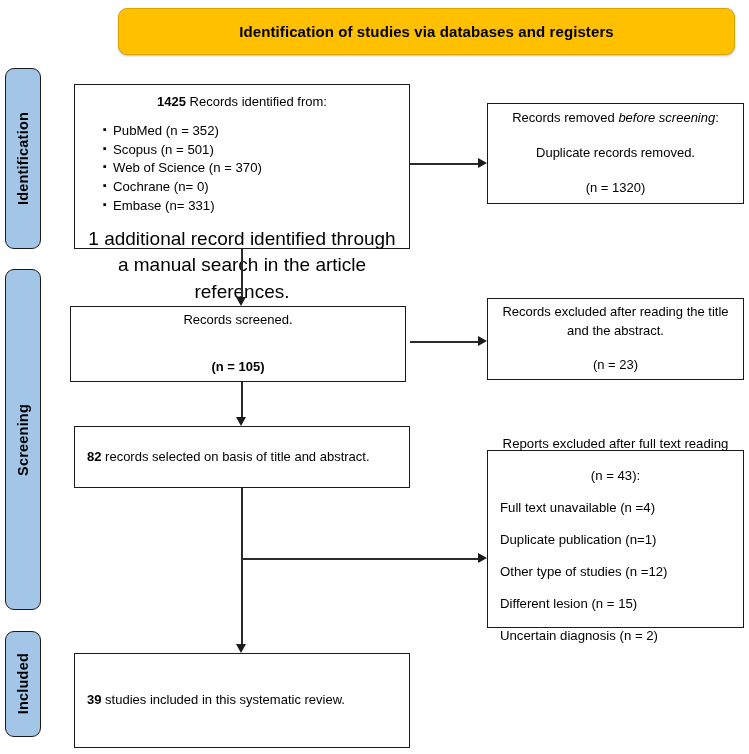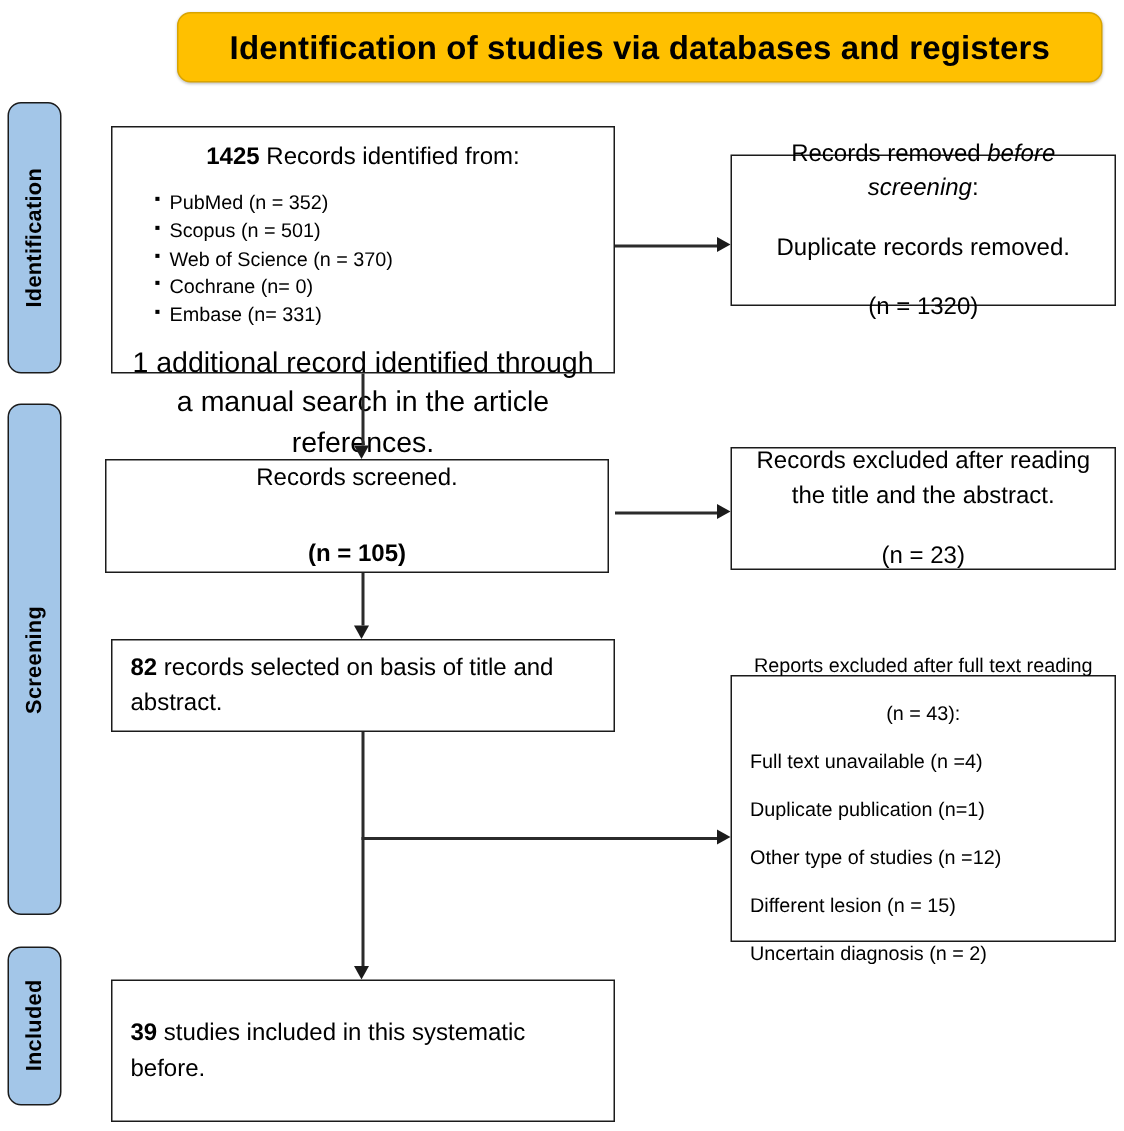--- a/index.html
+++ b/index.html
@@ -30,21 +30,21 @@
     background: #FFC000;
     border: 1px solid #d9a400;
     border-radius: 9px;
     display: flex;
     align-items: center;
     justify-content: center;
     box-sizing: border-box;
     box-shadow: 0 1px 2px rgba(0,0,0,0.25);
   }
   .header-banner-label {
-    font-size: 22px;
+    font-size: 15px;
     font-weight: bold;
     color: #000;
     letter-spacing: 0.1px;
     text-align: center;
   }
 
   
   .stage {
     left: 5px;
     width: 36px;
@@ -70,21 +70,21 @@
   .stage-included      { top: 631px; height: 106px; }
 
   
   .box {
     background: #ffffff;
     border: 1.8px solid #1b1b1b;
     box-sizing: border-box;
     padding: 8px 12px;
   }
   .box-text {
-    font-size: 16px;
+    font-size: 13px;
     line-height: 1.45;
     color: #000;
   }
   .center { text-align: center; }
   .b { font-weight: bold; }
   .i { font-style: italic; }
 
   .bullet-list {
     margin: 10px 0 10px 0;
     padding: 0;
@@ -228,21 +228,21 @@
     <div class="excl-line center">(n = 43):</div>
     <div class="excl-line">Full text unavailable (n =4)</div>
     <div class="excl-line">Duplicate publication (n=1)</div>
     <div class="excl-line">Other type of studies (n =12)</div>
     <div class="excl-line">Different lesion (n = 15)</div>
     <div class="excl-line">Uncertain diagnosis (n = 2)</div>
   </div>
 
   <div class="abs box box-included">
     <div class="box-text">
-      <span class="b">39</span><span> studies included in this systematic before.</span>
+      <span class="b">39</span><span> studies included in this systematic review.</span>
     </div>
   </div>
 
   <div class="abs conn v-line c-v1"></div>
   <div class="abs arrow-down c-a1"></div>
 
   <div class="abs conn v-line c-v2"></div>
   <div class="abs arrow-down c-a2"></div>
 
   <div class="abs conn v-line c-v3"></div>

